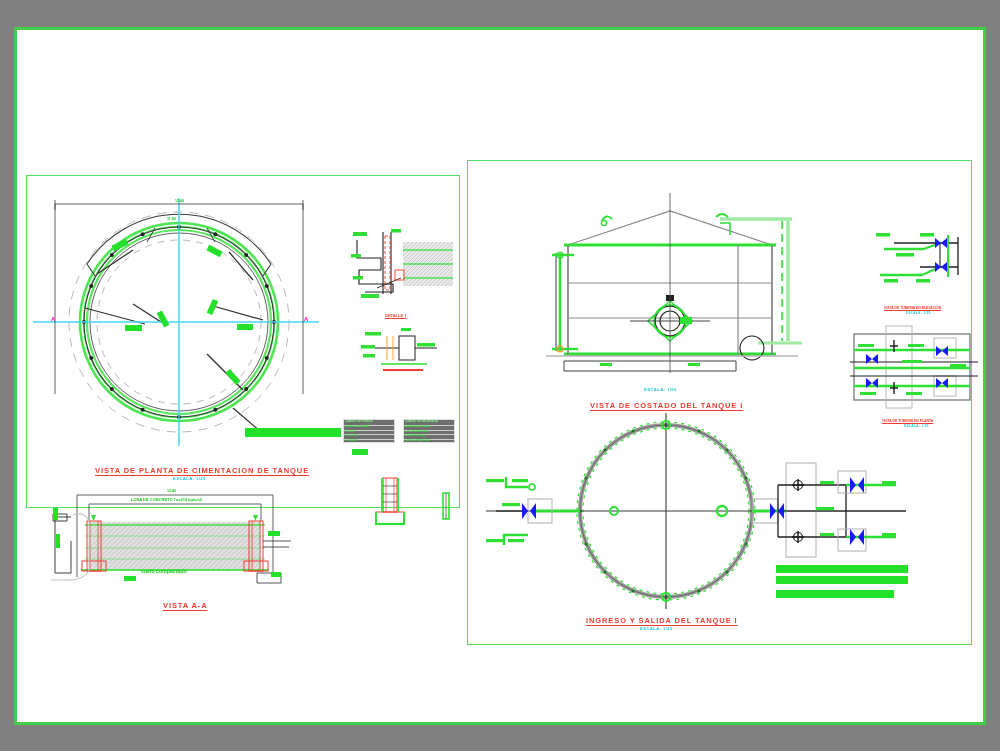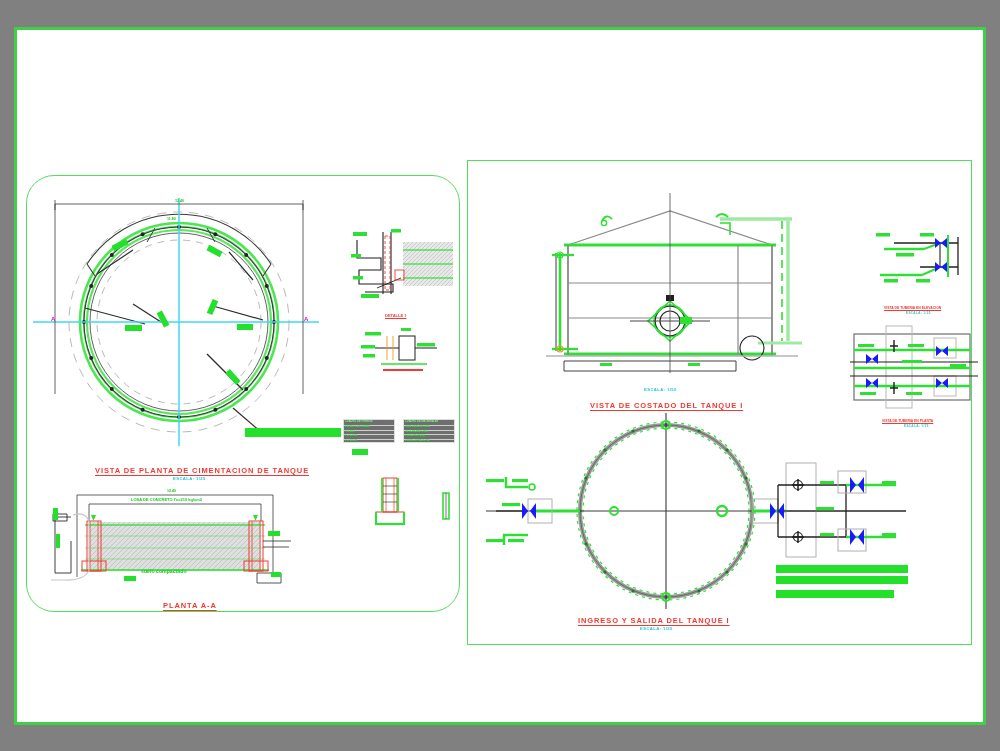--- a/index.html
+++ b/index.html
@@ -29,21 +29,21 @@
     border: 3px solid #3fcf48;
     box-sizing: border-box;
   }
   
   .panel {
     position: absolute;
     border: 1.6px solid #55dd5c;
     box-sizing: border-box;
     background: transparent;
   }
-  #panel-left  { left: 9px;   top: 145px; width: 434px; height: 437px; border-radius: 28px; }
+  #panel-left  { left: 9px;   top: 145px; width: 434px; height: 333px; }
   #panel-right { left: 450px; top: 130px; width: 505px; height: 485px; }
 
   
   .vec { position: absolute; overflow: visible; }
 
   
   .t-title {
     position: absolute;
     color: #f03a32;
     font-size: 7.5px;
@@ -258,21 +258,21 @@
 
       <div class="t-dim" style="left:140px; top:313px;">12.40</div>
       <div class="t-green" style="left:104px; top:321px; font-size:4px;">LOSA DE CONCRETO  f'c=210 kg/cm2</div>
       <div class="t-green" style="left:114px; top:392px; font-size:5.2px;">suelo compactado</div>
       <span class="notebar" style="left:97px; top:400px; width:12px; height:5px;"></span>
       <span class="notebar" style="left:26px; top:332px; width:5px; height:12px;"></span>
       <span class="notebar" style="left:29px; top:358px; width:4px; height:14px;"></span>
       <span class="notebar" style="left:241px; top:355px; width:12px; height:5px;"></span>
       <span class="notebar" style="left:244px; top:396px; width:10px; height:5px;"></span>
 
-      <div class="t-title" style="left:136px; top:425px;">PLANTA A-A</div>
+      <div class="t-title" style="left:136px; top:425px;">VISTA A-A</div>
 
       <svg class="vec" style="left:320px; top:48px;" width="108" height="86" viewBox="0 0 108 86">
         <defs>
           <pattern id="hatchD1" width="4" height="4" patternUnits="userSpaceOnUse">
             <path d="M0,4 l4,-4" stroke="#b5b5b5" stroke-width="0.6"></path>
           </pattern>
         </defs>
         <rect x="56" y="18" width="50" height="44" fill="url(#hatchD1)"></rect>
         <rect x="56" y="18" width="50" height="44" fill="#bdbdbd" opacity="0.35"></rect>
         <line x1="56" y1="26" x2="106" y2="26" stroke="#2ee034" stroke-width="1.6" opacity="0.8"></line>
@@ -535,18 +535,18 @@
           <rect x="330" y="96" width="18" height="3.2"></rect>
           <rect x="396" y="70" width="14" height="3.2"></rect>
           <rect x="396" y="122" width="14" height="3.2"></rect>
         </g>
       </svg>
 
       <span class="notebar" style="left:308px; top:404px; width:132px; height:8px;"></span>
       <span class="notebar" style="left:308px; top:415px; width:132px; height:8px;"></span>
       <span class="notebar" style="left:308px; top:429px; width:118px; height:8px;"></span>
 
-      <div class="t-title" style="left:110px; top:455px;text-align:center;">INGRESO Y SALIDA DEL TANQUE  I</div>
+      <div class="t-title" style="left:118px; top:455px;text-align:center;">INGRESO Y SALIDA DEL TANQUE  I</div>
       <div class="t-sub" style="left:172px; top:465px;">ESCALA: 1/25</div>
     </div>
 
   </div>
 </div>
 
 </body></html>

